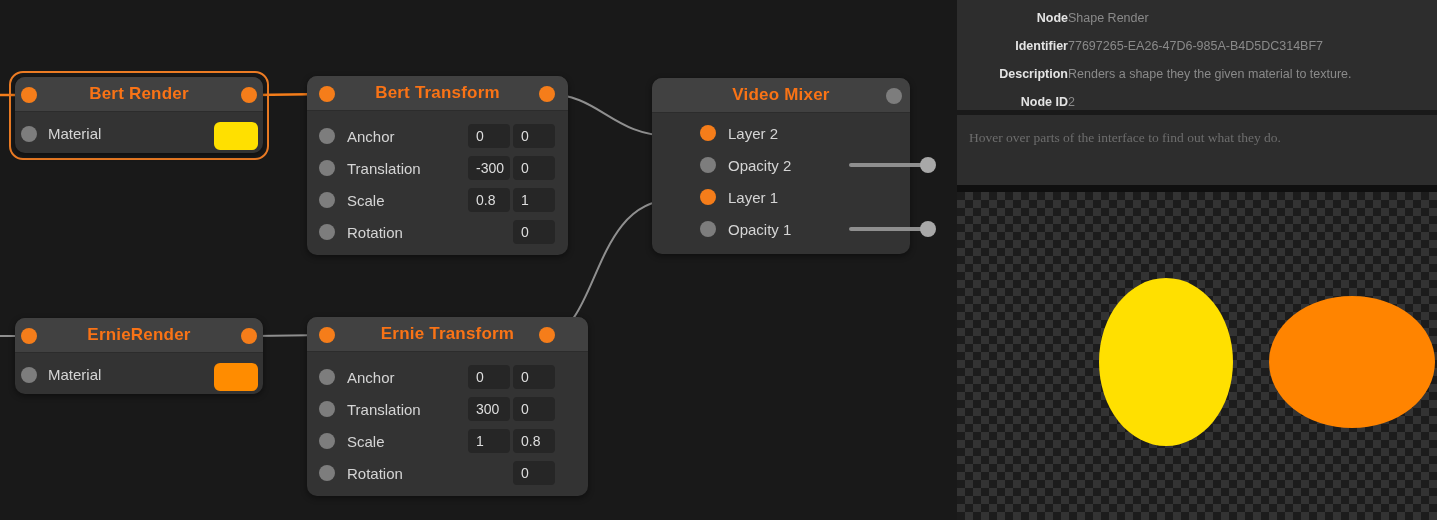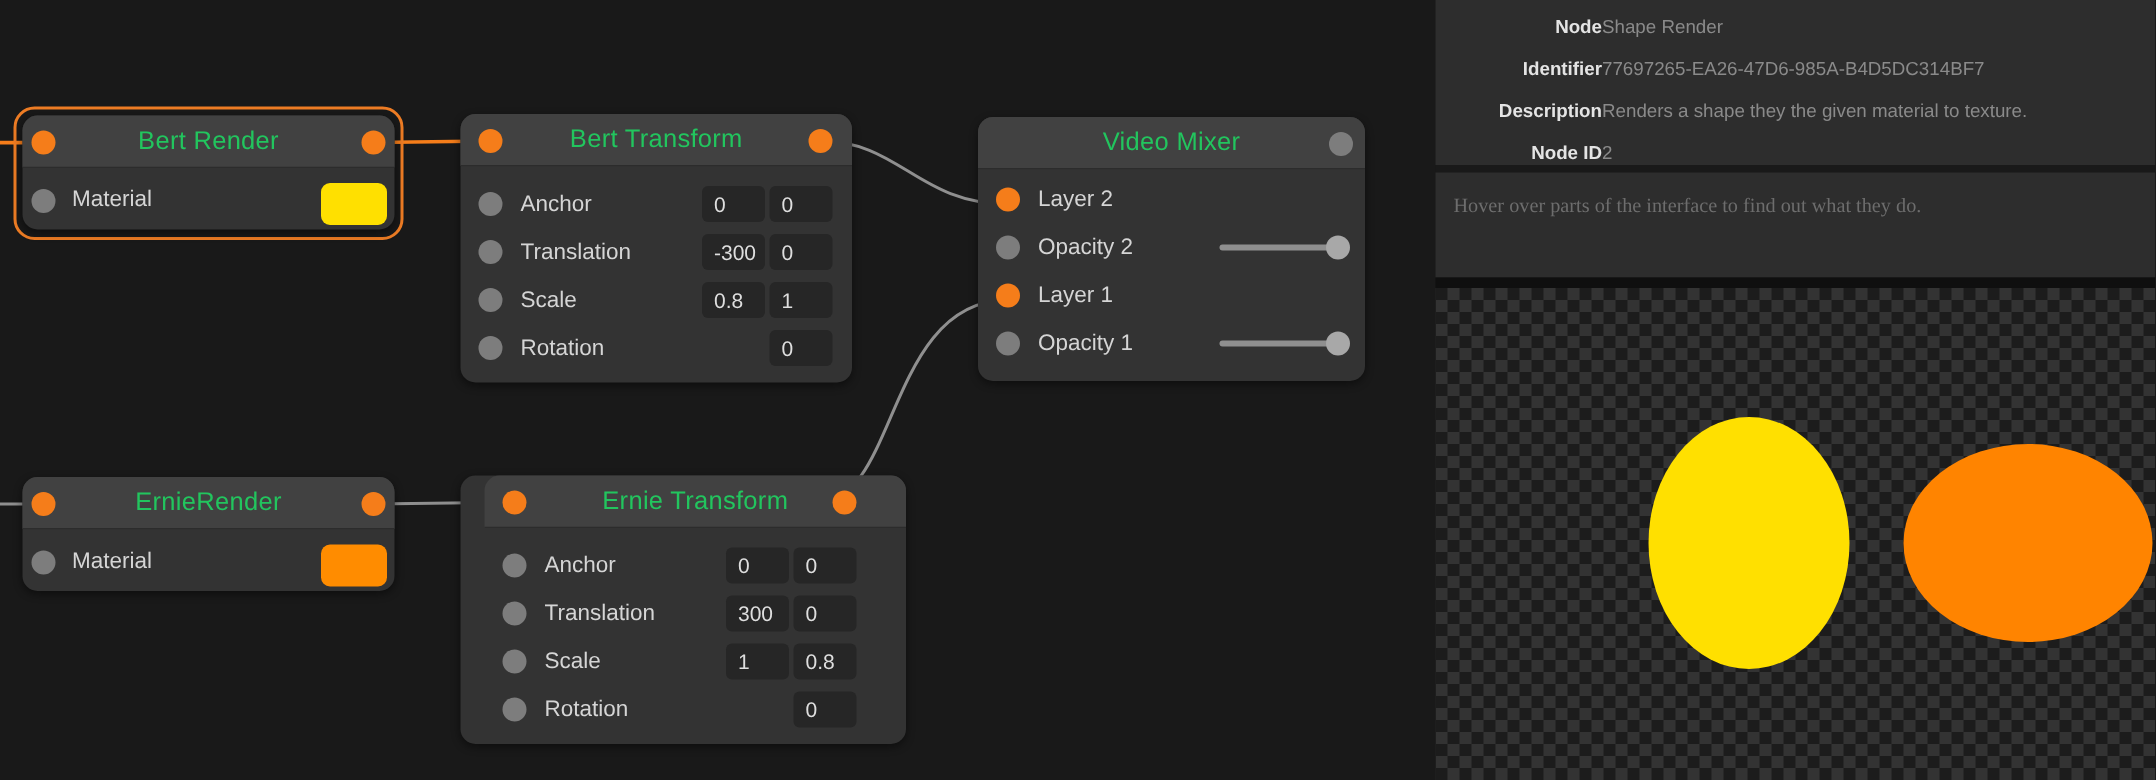--- a/index.html
+++ b/index.html
@@ -5,28 +5,28 @@
   html,body{margin:0;padding:0;background:#191919;}
   .app{position:relative;width:1437px;height:520px;overflow:hidden;background:#191919;
        font-family:"Liberation Sans",sans-serif;}
   svg.wires{position:absolute;left:0;top:0;z-index:1;}
   .selection-outline{position:absolute;left:9px;top:71px;width:260px;height:89px;
        border:2px solid #ed7c24;border-radius:14px;box-sizing:border-box;z-index:2;}
   .node{position:absolute;background:#333333;border-radius:10px;z-index:3;
         box-shadow:0 2px 6px rgba(0,0,0,.45);}
   .node-header{position:relative;height:35px;background:#414141;border-radius:10px 10px 0 0;
         display:flex;align-items:center;justify-content:center;border-bottom:1px solid #2c2c2c;box-sizing:border-box;}
-  .node-title{color:#22c55e;font-weight:normal;font-size:17px;letter-spacing:.2px;}
+  .node-title{color:#f97316;font-weight:bold;font-size:17px;letter-spacing:.2px;}
   .port{position:absolute;width:16px;height:16px;border-radius:50%;}
   .port.orange{background:#f57d1a;}
   .port.gray{background:#7d7d7d;}
   .node-header .port{top:10px;}
   .node-body{position:relative;}
   .t-body{padding-top:9px;}
-  .m-body{padding-top:4px;}
+  .m-body{padding-top:4px;margin-left:36px;}
   .row{position:relative;height:32px;}
   .rrow{position:relative;height:41px;}
   .row .port{top:8px;left:12px;}
   .rrow .port{top:14px;left:6px;}
   .row-label{position:absolute;left:40px;top:50%;transform:translateY(-50%);
         color:#d5d5d5;font-size:15px;white-space:nowrap;}
   .rrow .row-label{left:33px;}
   .field{position:absolute;top:4px;height:24px;width:42px;background:#262626;border-radius:4px;
         color:#dedede;font-size:14px;line-height:24px;padding-left:8px;box-sizing:border-box;}
   .field.c1{left:161px;}
@@ -155,21 +155,21 @@
     </div>
     <div class="node-body">
       <div class="rrow">
         <span class="port gray"></span>
         <span class="row-label">Material</span>
         <span class="swatch" style="background-color: rgb(255, 140, 0);"></span>
       </div>
     </div>
   </div>
 
-  <div class="node" style="left:307px;top:317px;width:281px;height:179px;padding-left:16px;">
+  <div class="node" style="left:307px;top:317px;width:281px;height:179px;">
     <div class="node-header">
       <span class="port orange" style="left:12px;"></span>
       <span class="node-title">Ernie Transform</span>
       <span class="port orange" style="left:232px;"></span>
     </div>
     <div class="node-body t-body">
       <div class="row">
         <span class="port gray"></span>
         <span class="row-label">Anchor</span>
         <span class="field c1">0</span>

